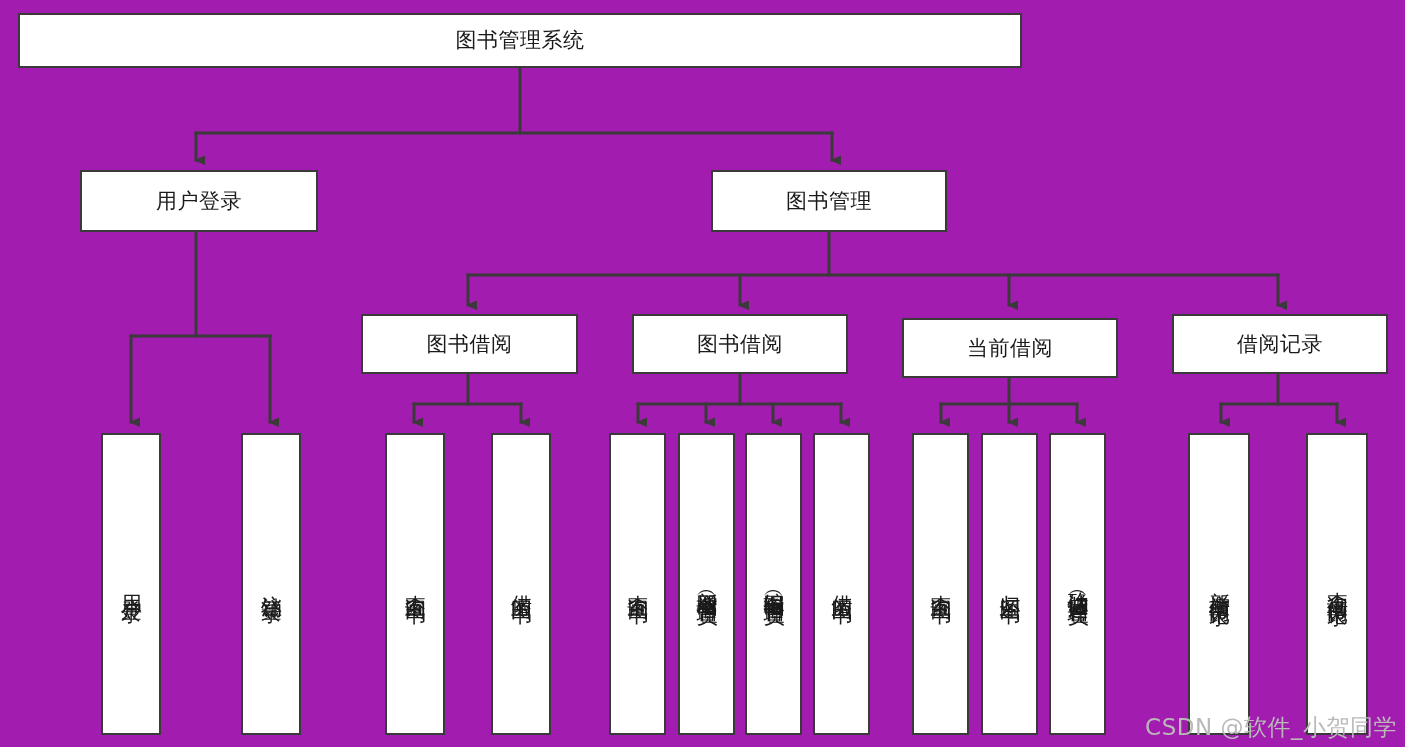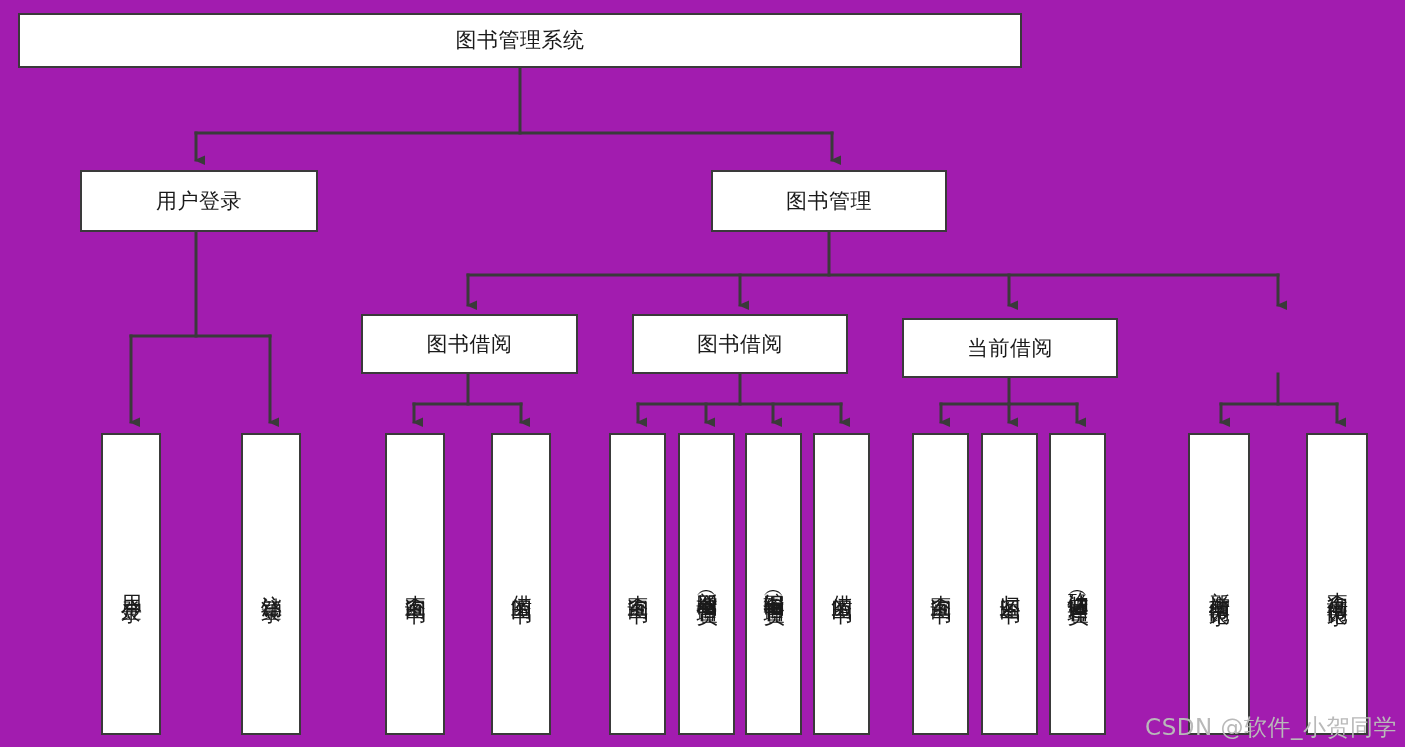--- a/index.html
+++ b/index.html
@@ -142,20 +142,23 @@
   </div>
 
   <div class="node h" style="left:632px;top:314px;width:216px;height:60px;">
     <span class="lbl">图书借阅</span>
   </div>
 
   <div class="node h" style="left:902px;top:318px;width:216px;height:60px;">
     <span class="lbl">当前借阅</span>
   </div>
 
+  <div class="node h" style="left:1172px;top:314px;width:216px;height:60px;">
+    <span class="lbl">借阅记录</span>
+  </div>
 
   <div class="node v" style="left:101px;top:433px;width:60px;height:302px;">
     <span class="lbl">用户登录</span>
   </div>
 
   <div class="node v" style="left:241px;top:433px;width:60px;height:302px;">
     <span class="lbl">注销登录</span>
   </div>
 
   <div class="node v" style="left:385px;top:433px;width:60px;height:302px;">

